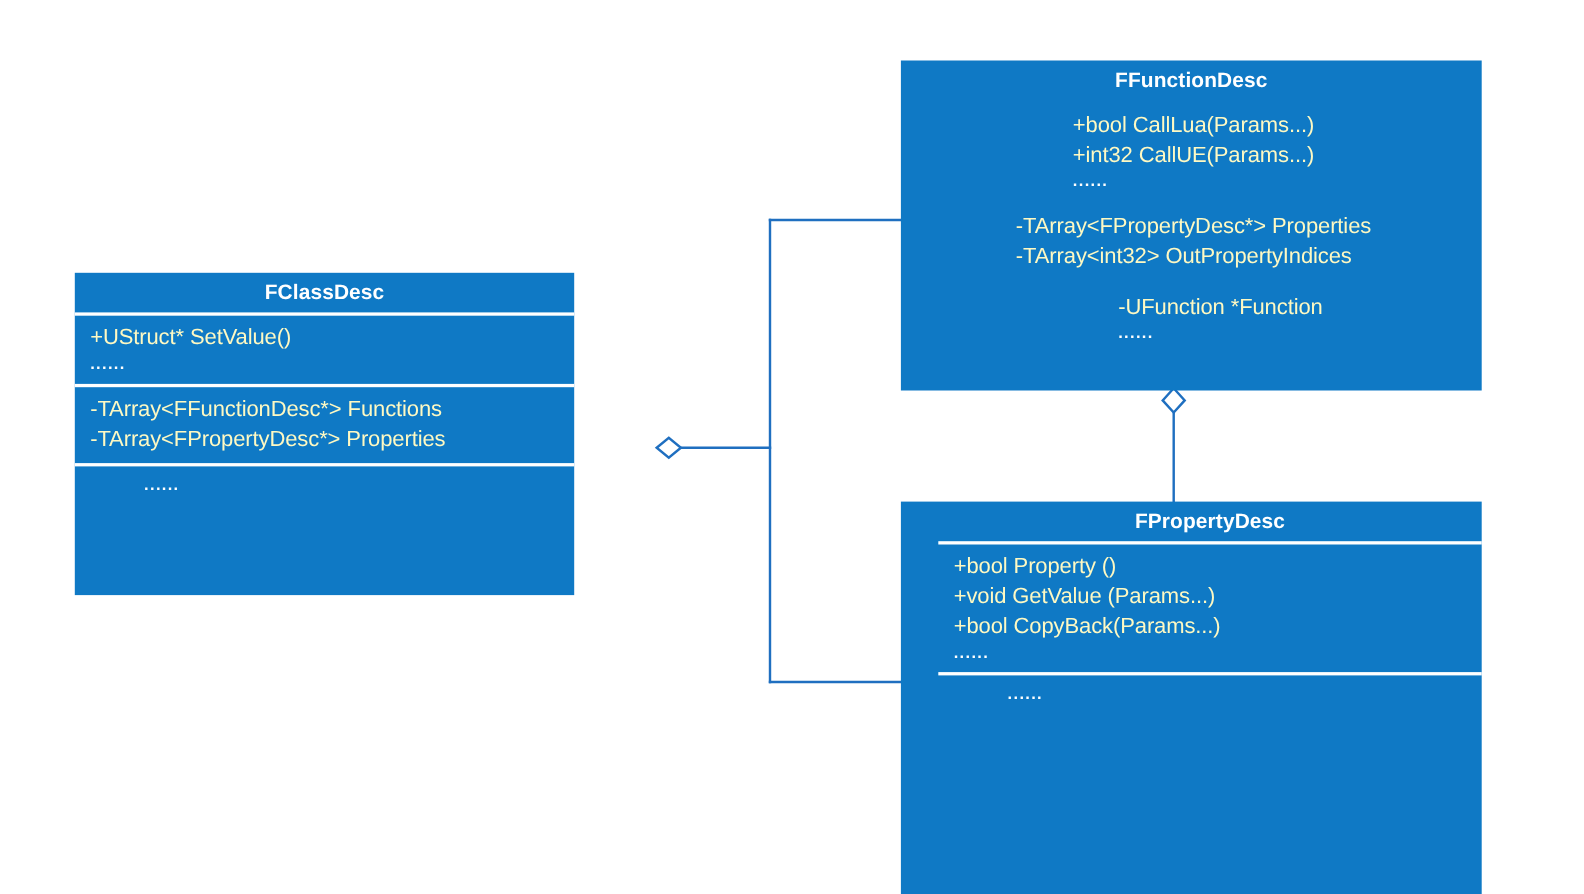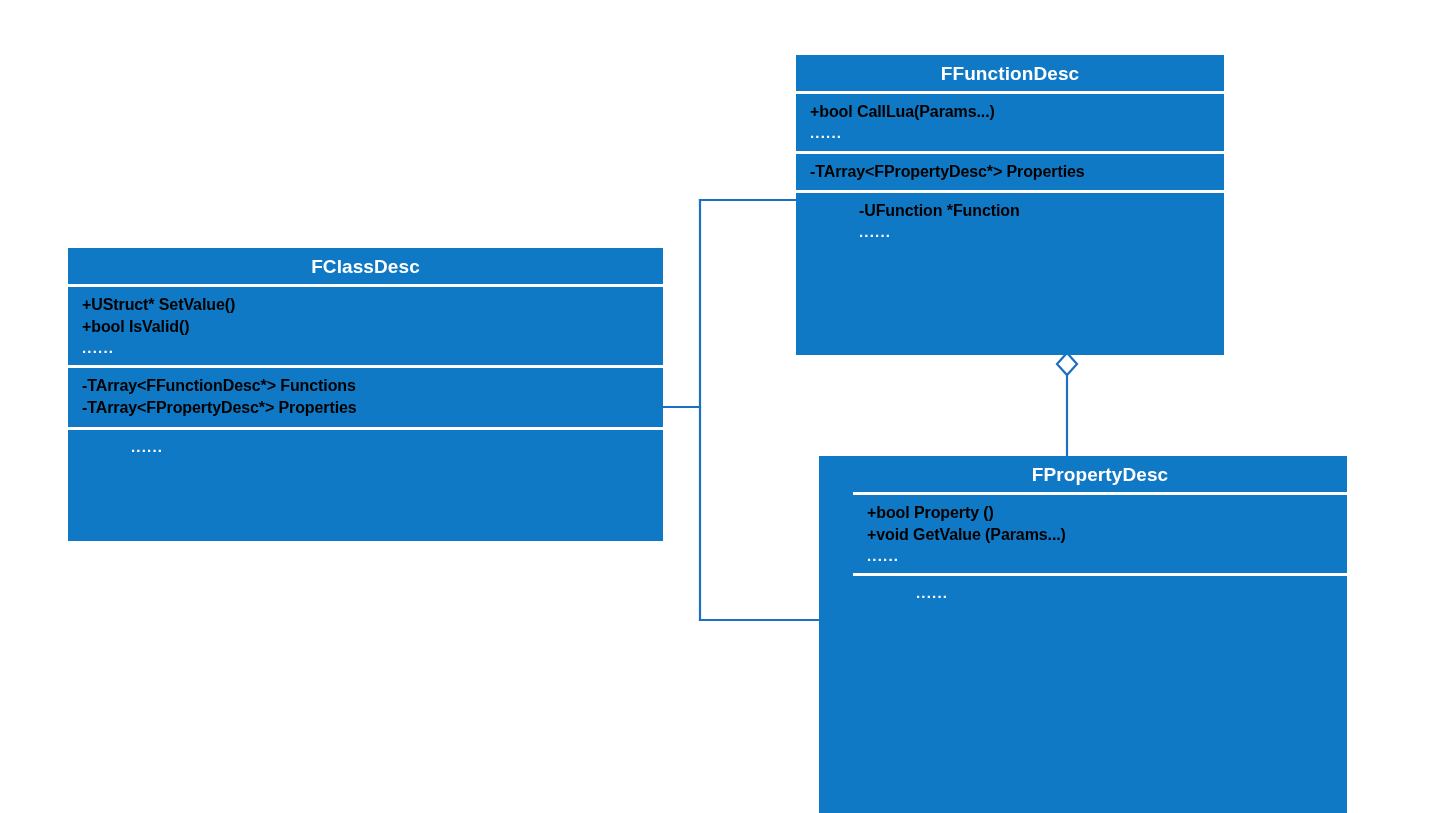--- a/index.html
+++ b/index.html
@@ -50,47 +50,48 @@
   }
   .uml-section {
     padding: 7px 10px 8px 14px;
     flex: none;
   }
   .uml-section.indent {
     padding-left: 19px;
     margin-left: 44px;
   }
   .uml-row {
-    color: #000000;
-    font-weight: bold;
-    font-size: 16px;
+    color: #fef9c3;
+    font-weight: normal;
+    font-size: 20px;
     line-height: 1.36;
     white-space: nowrap;
     letter-spacing: -0.1px;
   }
   .uml-ellipsis {
     color: #ffffff;
     font-weight: bold;
     font-size: 15px;
     line-height: 1.25;
     letter-spacing: 1.2px;
     padding-top: 1px;
   }
   
   #box-fclassdesc {
     left: 68px;
     top: 248px;
-    width: 595px;
+    width: 454px;
     height: 293px;
   }
   #box-ffunctiondesc {
-    left: 796px;
+    left: 819px;
     top: 55px;
-    width: 428px;
+    width: 528px;
     height: 300px;
+    align-items: center;
   }
   #box-fpropertydesc {
     left: 819px;
     top: 456px;
     width: 528px;
     height: 365px;
     padding-left: 34px;
   }
 </style>
 </head>
@@ -111,58 +112,60 @@
 
     <polygon points="597,407 608,398 619,407 608,416" fill="#FFFFFF" stroke="#1F6FC0" stroke-width="2.2"></polygon>
     <polygon points="1067,353 1077,364 1067,375 1057,364" fill="#FFFFFF" stroke="#1F6FC0" stroke-width="2.2"></polygon>
   </svg>
 
   <div class="uml-class" id="box-fclassdesc">
     <div class="uml-header">FClassDesc</div>
     <div class="uml-divider"></div>
     <div class="uml-section">
       <div class="uml-row">+UStruct* SetValue()</div>
-      <div class="uml-row">+bool IsValid()</div>
       <div class="uml-ellipsis">......</div>
     </div>
     <div class="uml-divider"></div>
     <div class="uml-section">
       <div class="uml-row">-TArray&lt;FFunctionDesc*&gt; Functions</div>
       <div class="uml-row">-TArray&lt;FPropertyDesc*&gt; Properties</div>
     </div>
     <div class="uml-divider"></div>
     <div class="uml-section indent">
       <div class="uml-ellipsis">......</div>
     </div>
   </div>
 
   <div class="uml-class" id="box-ffunctiondesc">
     <div class="uml-header">FFunctionDesc</div>
     <div class="uml-divider"></div>
     <div class="uml-section">
       <div class="uml-row">+bool CallLua(Params...)</div>
+      <div class="uml-row">+int32 CallUE(Params...)</div>
       <div class="uml-ellipsis">......</div>
     </div>
     <div class="uml-divider"></div>
     <div class="uml-section">
       <div class="uml-row">-TArray&lt;FPropertyDesc*&gt; Properties</div>
+      <div class="uml-row">-TArray&lt;int32&gt; OutPropertyIndices</div>
     </div>
     <div class="uml-divider"></div>
     <div class="uml-section indent">
       <div class="uml-row">-UFunction *Function</div>
       <div class="uml-ellipsis">......</div>
     </div>
   </div>
 
   <div class="uml-class" id="box-fpropertydesc">
     <div class="uml-header">FPropertyDesc</div>
     <div class="uml-divider"></div>
     <div class="uml-section">
       <div class="uml-row">+bool Property ()</div>
       <div class="uml-row">+void GetValue (Params...)</div>
+      <div class="uml-row">+bool CopyBack(Params...)</div>
       <div class="uml-ellipsis">......</div>
     </div>
     <div class="uml-divider"></div>
     <div class="uml-section indent">
       <div class="uml-ellipsis">......</div>
     </div>
   </div>
 
 </div>
 

